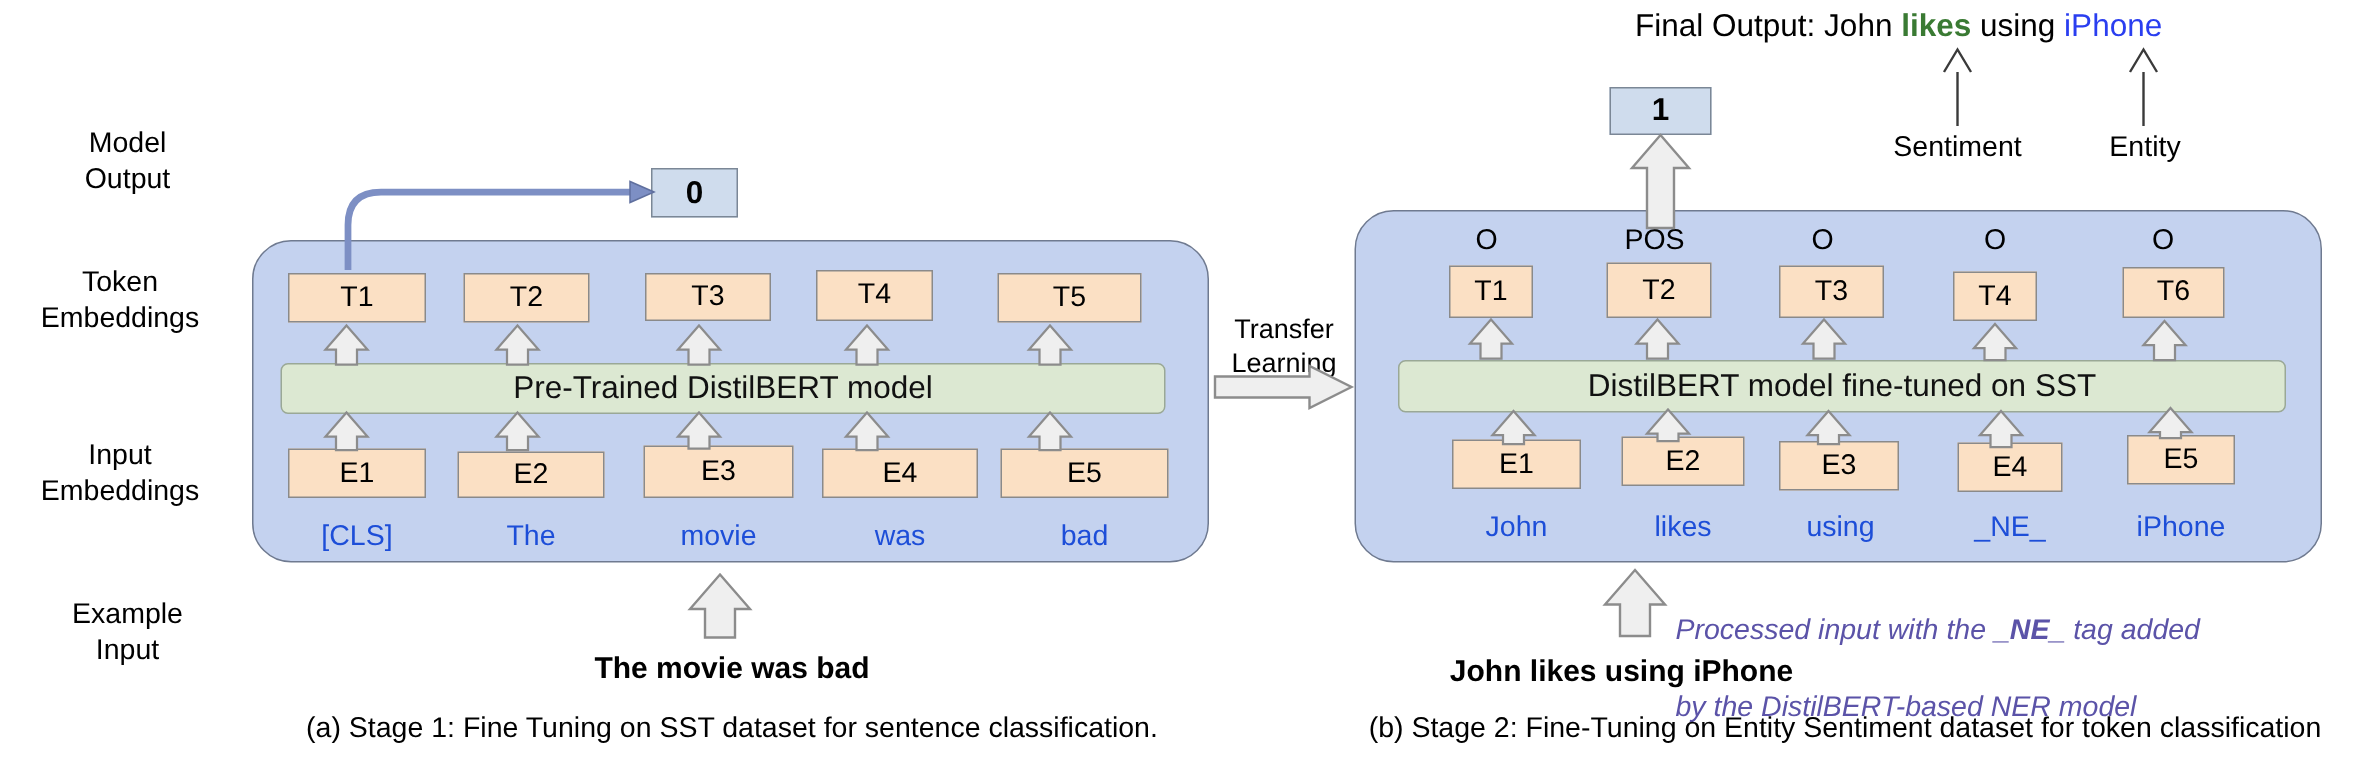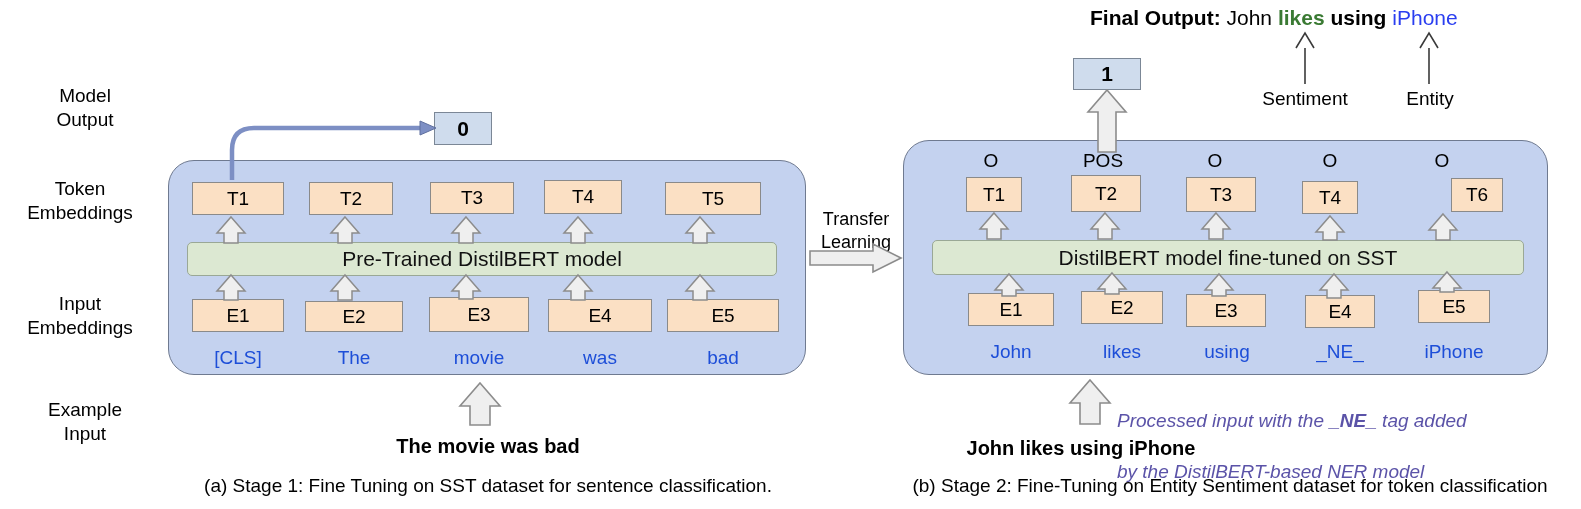--- a/index.html
+++ b/index.html
@@ -49,21 +49,21 @@
   
   .exinput{
     position:absolute;text-align:center;font-size:20px;font-weight:bold;color:#000000;
   }
   .caption{
     position:absolute;text-align:center;font-size:19px;color:#000;
   }
   .finalout{
     position:absolute;font-size:21px;color:#000;white-space:nowrap;
   }
-  .finalout .b{font-weight:bold;}
+  .finalout .b{font-weight:normal;}
   .finalout .g{font-weight:bold;color:#3a7a33;}
   .finalout .blue{color:#2a3ef0;}
   .smalllbl{position:absolute;font-size:19px;color:#000;text-align:center;}
   .note{
     position:absolute;font-style:italic;font-size:19px;color:#5b53a8;
     line-height:1.35;white-space:pre-line;
   }
   .note b{font-weight:bold;}
   .transfer{
     position:absolute;text-align:center;font-size:18px;color:#000;line-height:1.25;
@@ -119,21 +119,21 @@
 <div class="taglbl" style="left:943px;top:150px;width:96px;">O</div>
 <div class="taglbl" style="left:1055px;top:150px;width:96px;">POS</div>
 <div class="taglbl" style="left:1167px;top:150px;width:96px;">O</div>
 <div class="taglbl" style="left:1282px;top:150px;width:96px;">O</div>
 <div class="taglbl" style="left:1394px;top:150px;width:96px;">O</div>
 
 <div class="tbox" style="left:966px;top:177px;width:56px;height:35px;">T1</div>
 <div class="tbox" style="left:1071px;top:175px;width:70px;height:37px;">T2</div>
 <div class="tbox" style="left:1186px;top:177px;width:70px;height:35px;">T3</div>
 <div class="tbox" style="left:1302px;top:181px;width:56px;height:33px;">T4</div>
-<div class="tbox" style="left:1451px;top:178px;width:52px;height:34px;">T6</div>
+<div class="tbox" style="left:1415px;top:178px;width:68px;height:34px;">T6</div>
 
 <div class="modelbar" style="left:932px;top:240px;width:592px;height:35px;">DistilBERT model fine-tuned on SST</div>
 
 <div class="ebox" style="left:968px;top:293px;width:86px;height:33px;">E1</div>
 <div class="ebox" style="left:1081px;top:291px;width:82px;height:33px;">E2</div>
 <div class="ebox" style="left:1186px;top:294px;width:80px;height:33px;">E3</div>
 <div class="ebox" style="left:1305px;top:295px;width:70px;height:33px;">E4</div>
 <div class="ebox" style="left:1418px;top:290px;width:72px;height:33px;">E5</div>
 
 <div class="wordlbl" style="left:961px;top:341px;width:100px;">John</div>

